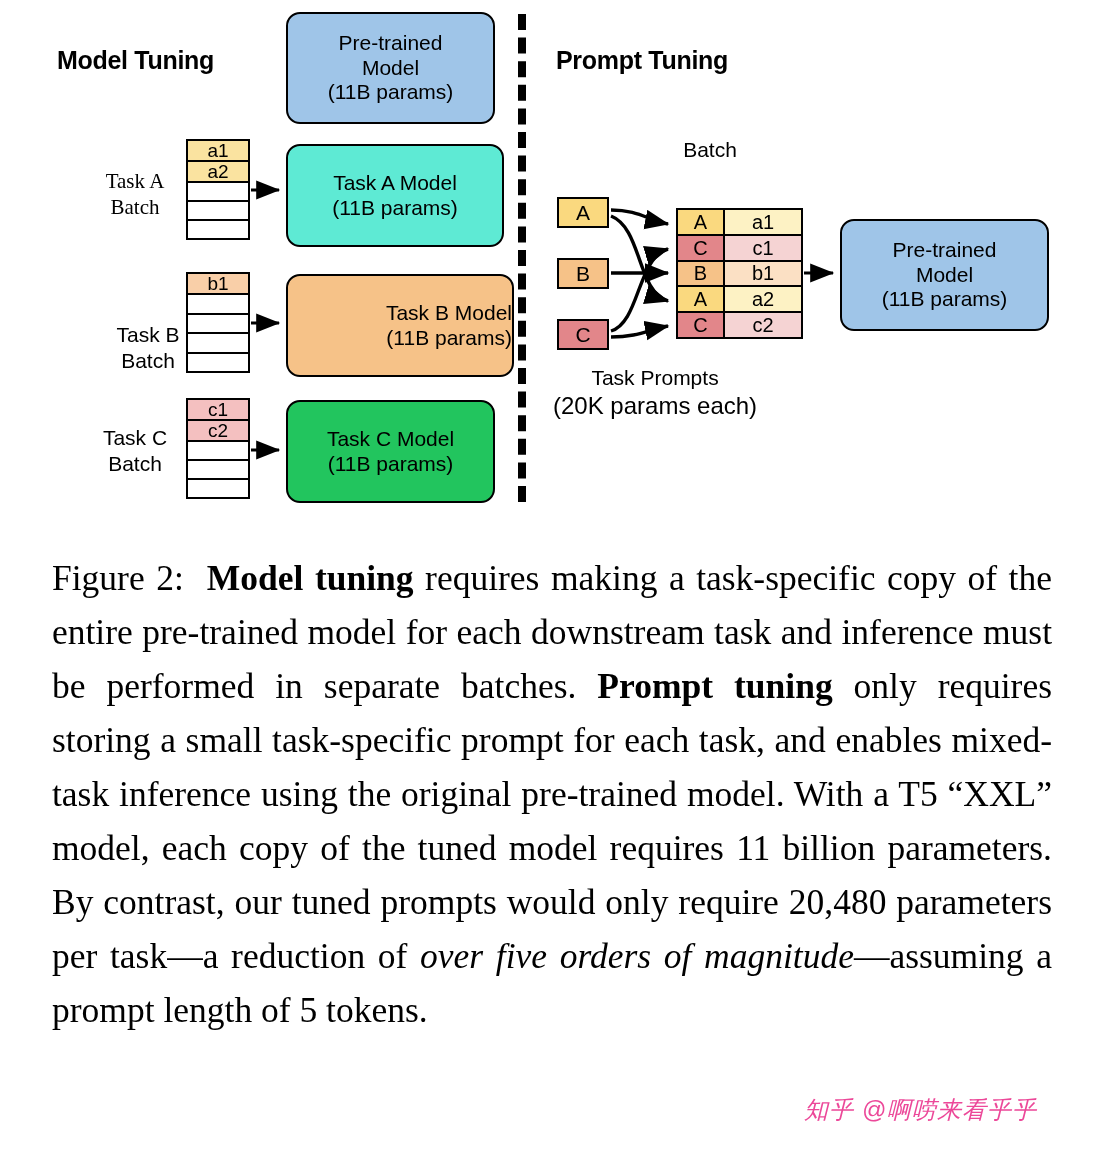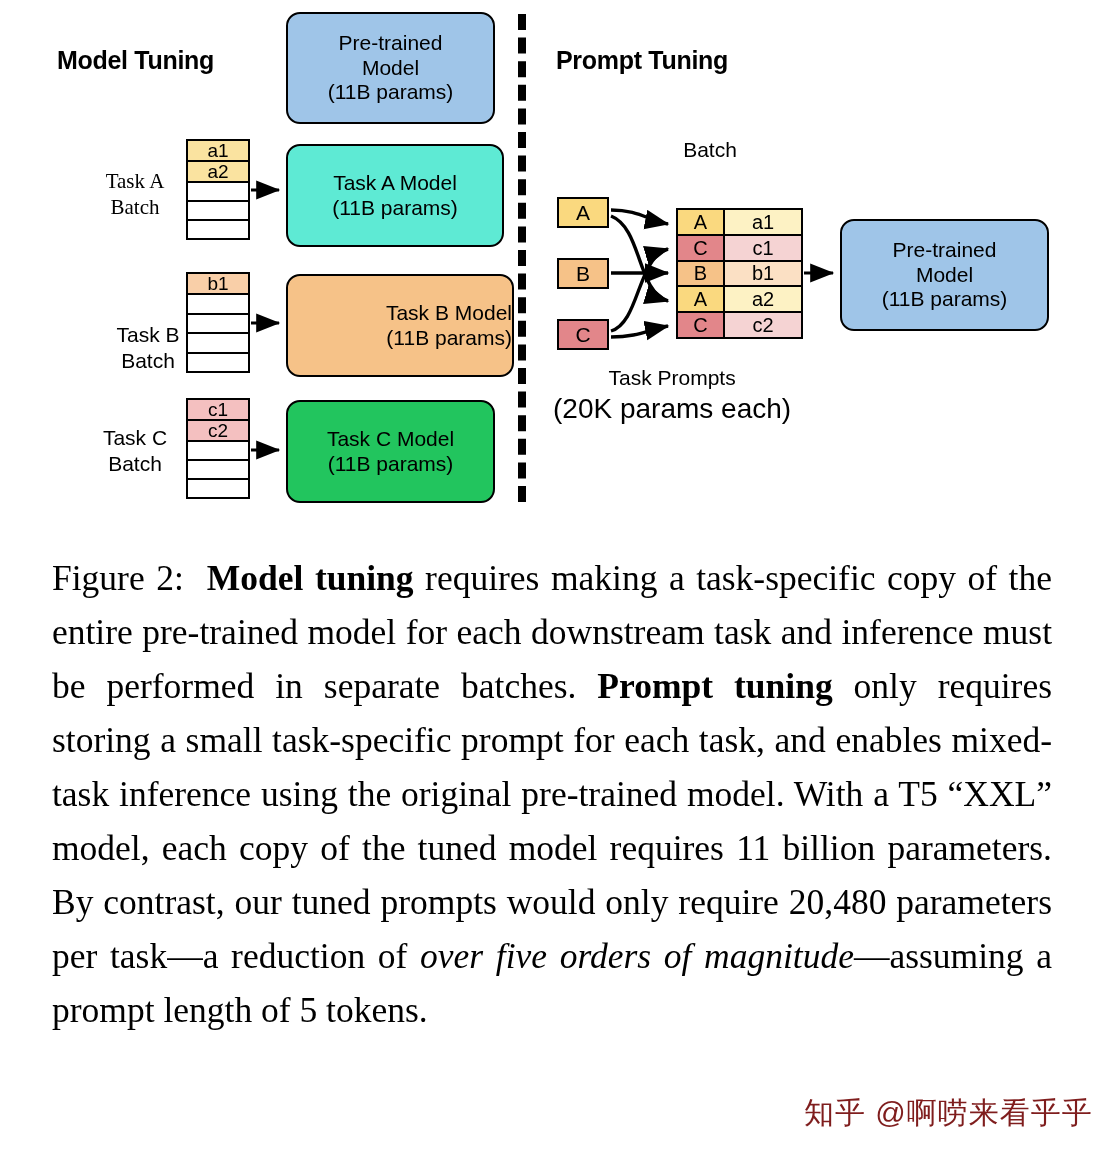--- a/index.html
+++ b/index.html
@@ -167,25 +167,26 @@
   #caption b { font-weight: bold; }
   #caption i { }
   #caption .lastline { display: block; }
 
   
   #watermark {
     position: absolute;
     left: 804px;
     top: 1098px;
     font-family: "Liberation Sans", sans-serif;
-    font-size: 30px;
+    font-size: 24px;
     line-height: 1;
-    color: #7f1d1d;
+    color: #ec4899;
     white-space: nowrap;
     letter-spacing: 1px;
+    font-style: italic;
   }
 </style>
 </head>
 <body>
 
 <div id="figure">
 
   <div id="divider"></div>
 
   <div class="abs section-heading" style="left:57px; top:46px;">Model Tuning</div>
@@ -249,21 +250,21 @@
   <div class="abs center-label" style="left:610px; top:137px; width:200px;">
     <span class="ln">Batch</span>
   </div>
 
   <div class="abs prompt-chip" style="left:557px; top:197px; width:52px; height:31px; background:#fad97f;">A</div>
   <div class="abs prompt-chip" style="left:557px; top:258px; width:52px; height:31px; background:#f6c288;">B</div>
   <div class="abs prompt-chip" style="left:557px; top:319px; width:52px; height:31px; background:#e2868a;">C</div>
 
   <div class="abs left-label" style="left:553px; top:365px;">
     <span class="ln">Task Prompts</span>
-    <span class="ln" style="font-size:28px;">(20K params each)</span>
+    <span class="ln" style="font-size:24px;">(20K params each)</span>
   </div>
 
   <div class="abs mixed-table" style="left:676px; top:208px; width:127px; height:131px;">
     <div class="mrow">
       <div class="c-task" style="background:#fad97f;">A</div>
       <div class="c-data" style="background:#fdf2c4;">a1</div>
     </div>
     <div class="mrow">
       <div class="c-task" style="background:#e2868a;">C</div>
       <div class="c-data" style="background:#f5d3d3;">c1</div>

